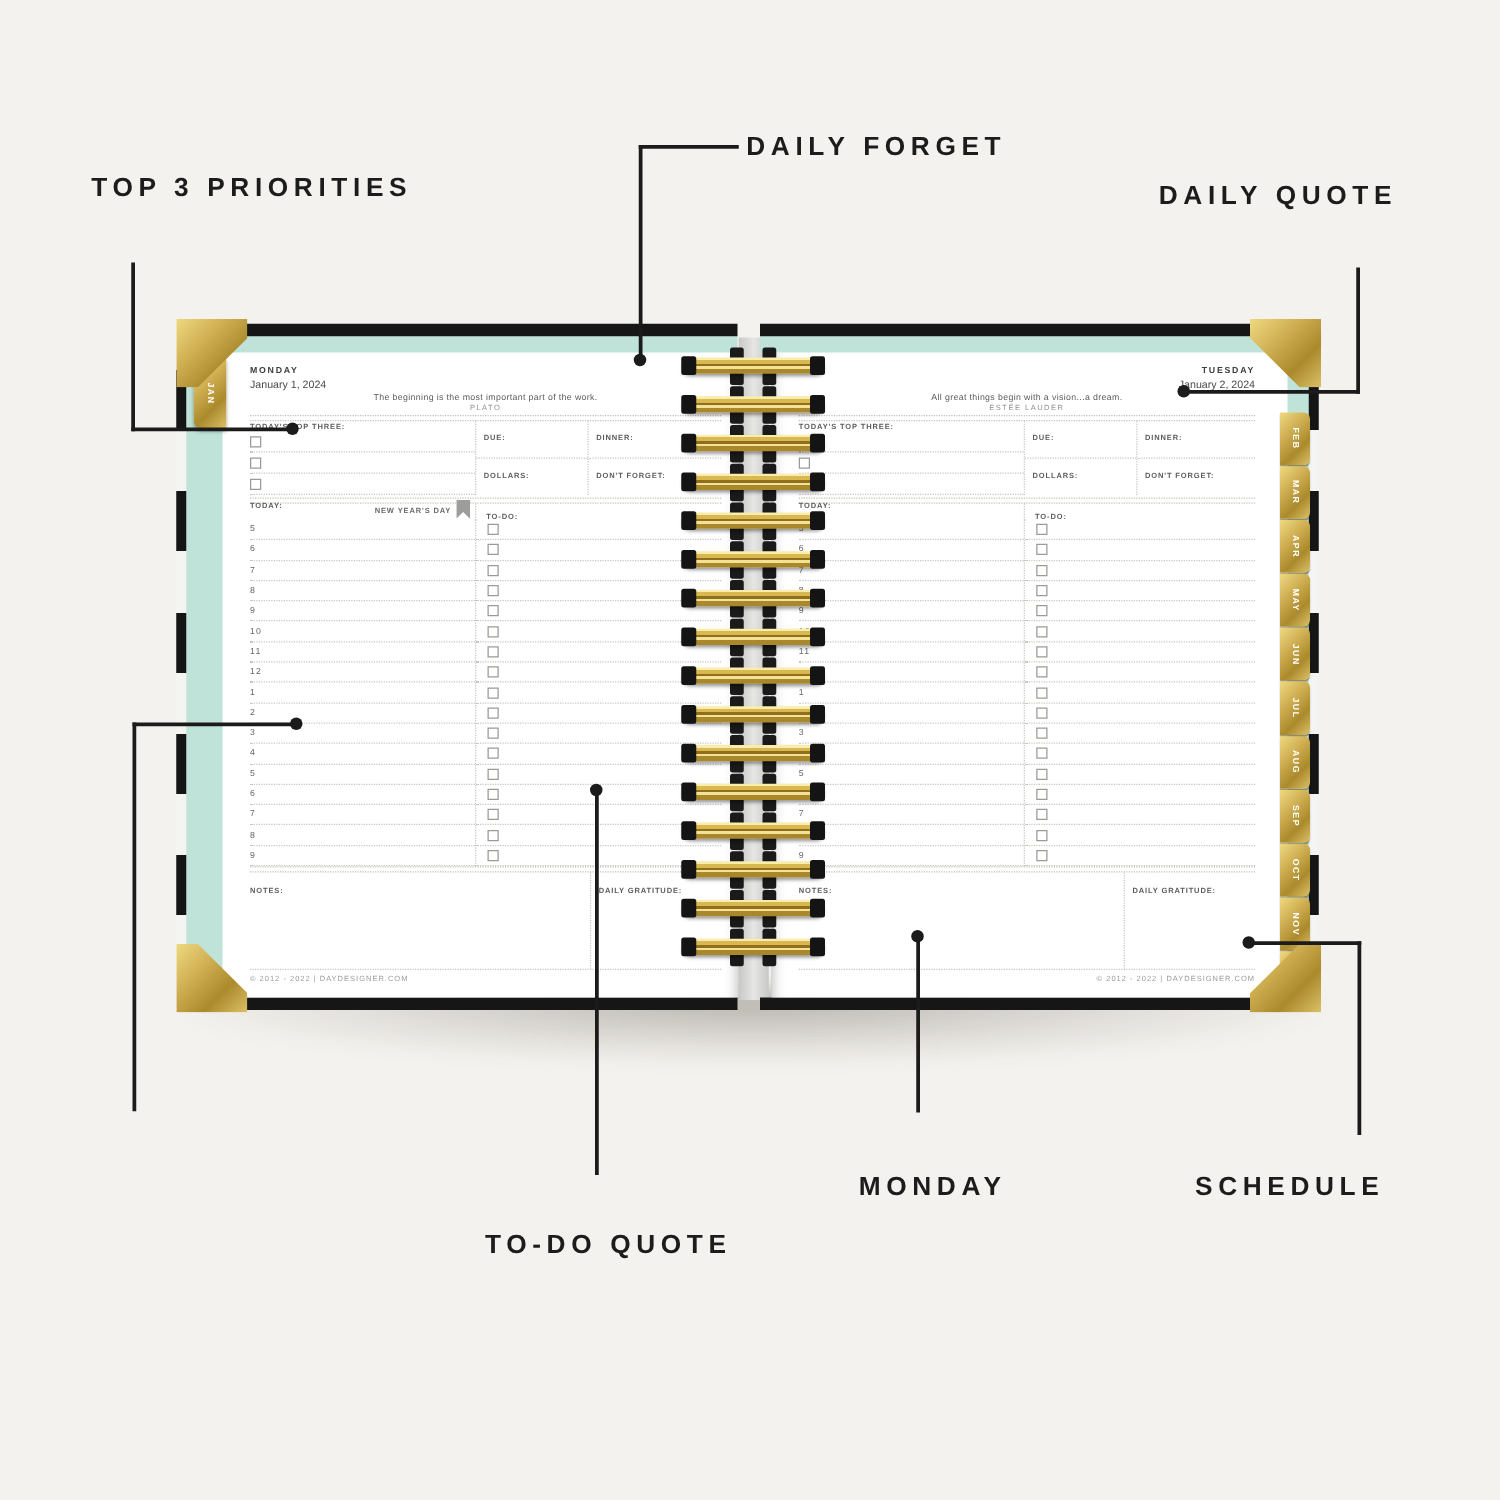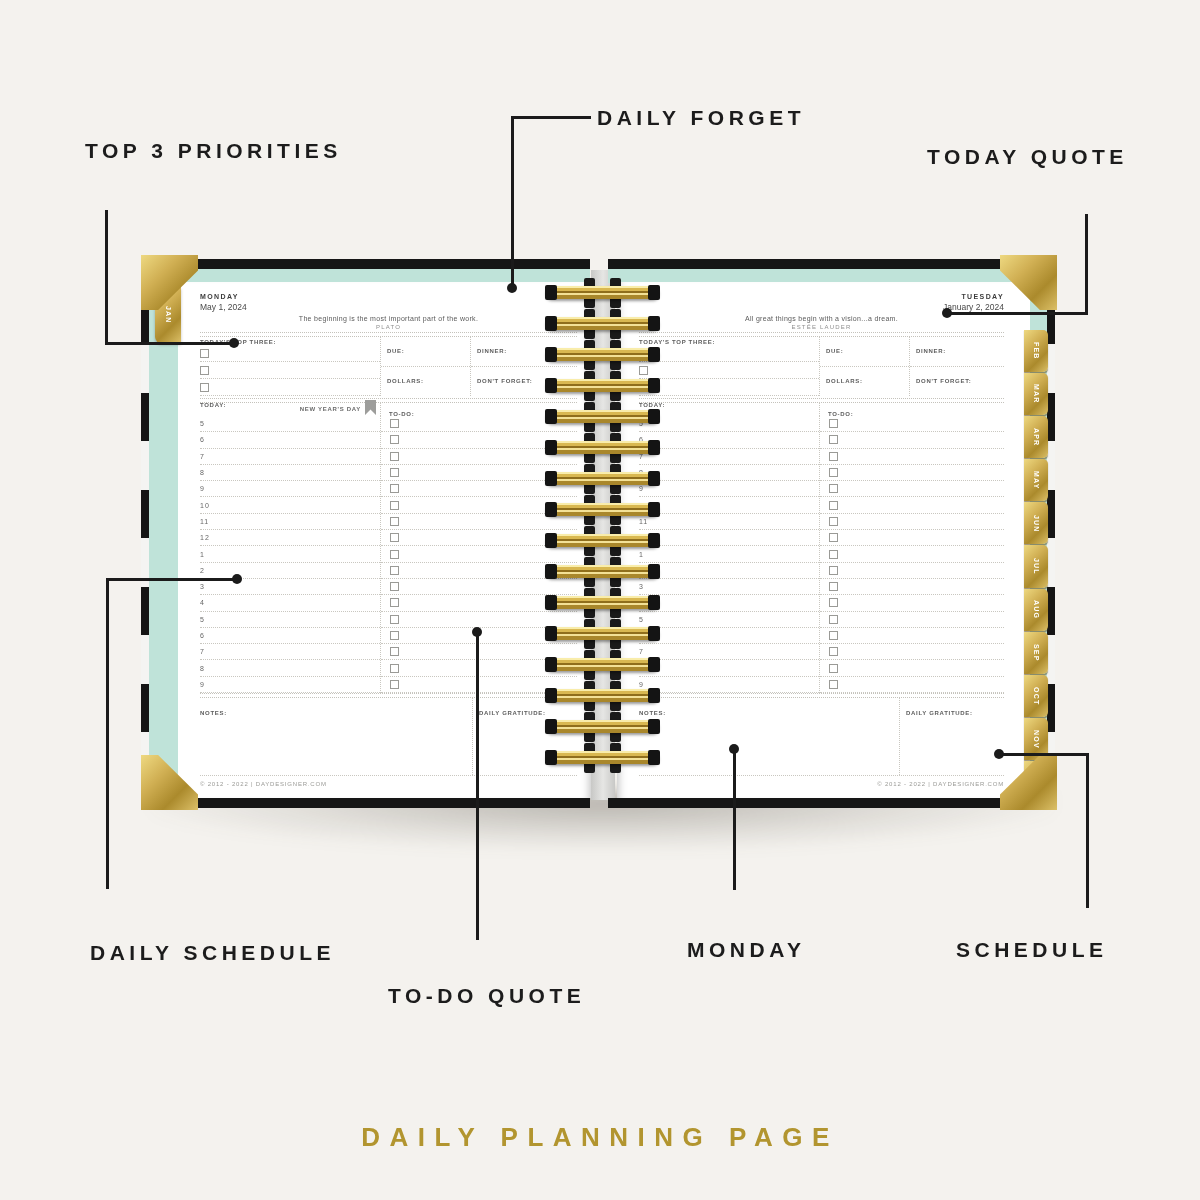--- a/index.html
+++ b/index.html
@@ -127,21 +127,21 @@
   <div class="abs mint-edge" id="mint-tr"></div>
   <div class="abs cover-edge" id="cov-tl"></div>
   <div class="abs cover-edge" id="cov-tr"></div>
   <div class="abs cover-edge" id="cov-bl"></div>
   <div class="abs cover-edge" id="cov-br"></div>
 
   <div class="page" id="page-left">
     <div class="page-inner">
       <div class="day-block">
         <div class="day-name">MONDAY</div>
-        <div class="day-date">May 1, 2024</div>
+        <div class="day-date">January 1, 2024</div>
       </div>
       <div class="quote-block">
         <div class="quote-text">The beginning is the most important part of the work.</div>
         <div class="quote-author">PLATO</div>
       </div>
       <div class="rule-double in-l r-a"></div>
       <div class="top3 in-l">
         <div class="t3-c1">
           <span class="lab">TODAY'S TOP THREE:</span>
           <div class="t3-rows">
@@ -535,24 +535,23 @@
       </div>
       <div class="tab gold">
         <span class="vtxt">DEC</span>
       </div>
     </div>
   <div class="gold-corner gold" id="corner-tl"></div>
   <div class="gold-corner gold" id="corner-tr"></div>
   <div class="gold-corner gold" id="corner-bl"></div>
   <div class="gold-corner gold" id="corner-br"></div>
 
-  <div class="callout-label" style="left:85px;top:139px;">TOP 3 PRIORITIES</div>
+  <div class="callout-label" style="left:73px;top:139px;">TOP 3 PRIORITIES</div>
   <div class="callout-label" style="left:597px;top:106px;">DAILY FORGET</div>
-  <div class="callout-label" style="left:927px;top:145px;">TODAY QUOTE</div>
-  <div class="callout-label" style="left:90px;top:941px;">DAILY SCHEDULE</div>
+  <div class="callout-label" style="left:927px;top:145px;">DAILY QUOTE</div>
   <div class="callout-label" style="left:388px;top:984px;">TO-DO QUOTE</div>
   <div class="callout-label" style="left:687px;top:938px;">MONDAY</div>
   <div class="callout-label" style="left:956px;top:938px;">SCHEDULE</div>
 
   <div class="cl cl-v" style="left:105px;top:210px;height:135px;"></div>
   <div class="cl cl-h" style="left:105px;top:342px;width:130px;"></div>
   <div class="dot" style="left:229px;top:338px;"></div>
 
   <div class="cl cl-h" style="left:511px;top:116px;width:80px;"></div>
   <div class="cl cl-v" style="left:511px;top:116px;height:172px;"></div>
@@ -569,14 +568,13 @@
   <div class="cl cl-v" style="left:476px;top:631px;height:309px;"></div>
   <div class="dot" style="left:472px;top:627px;"></div>
 
   <div class="cl cl-v" style="left:733px;top:748px;height:142px;"></div>
   <div class="dot" style="left:729px;top:744px;"></div>
 
   <div class="cl cl-h" style="left:999px;top:753px;width:90px;"></div>
   <div class="cl cl-v" style="left:1086px;top:753px;height:155px;"></div>
   <div class="dot" style="left:994px;top:749px;"></div>
 
-  <div class="caption">DAILY PLANNING PAGE</div>
 </div>
 
 </body></html>

